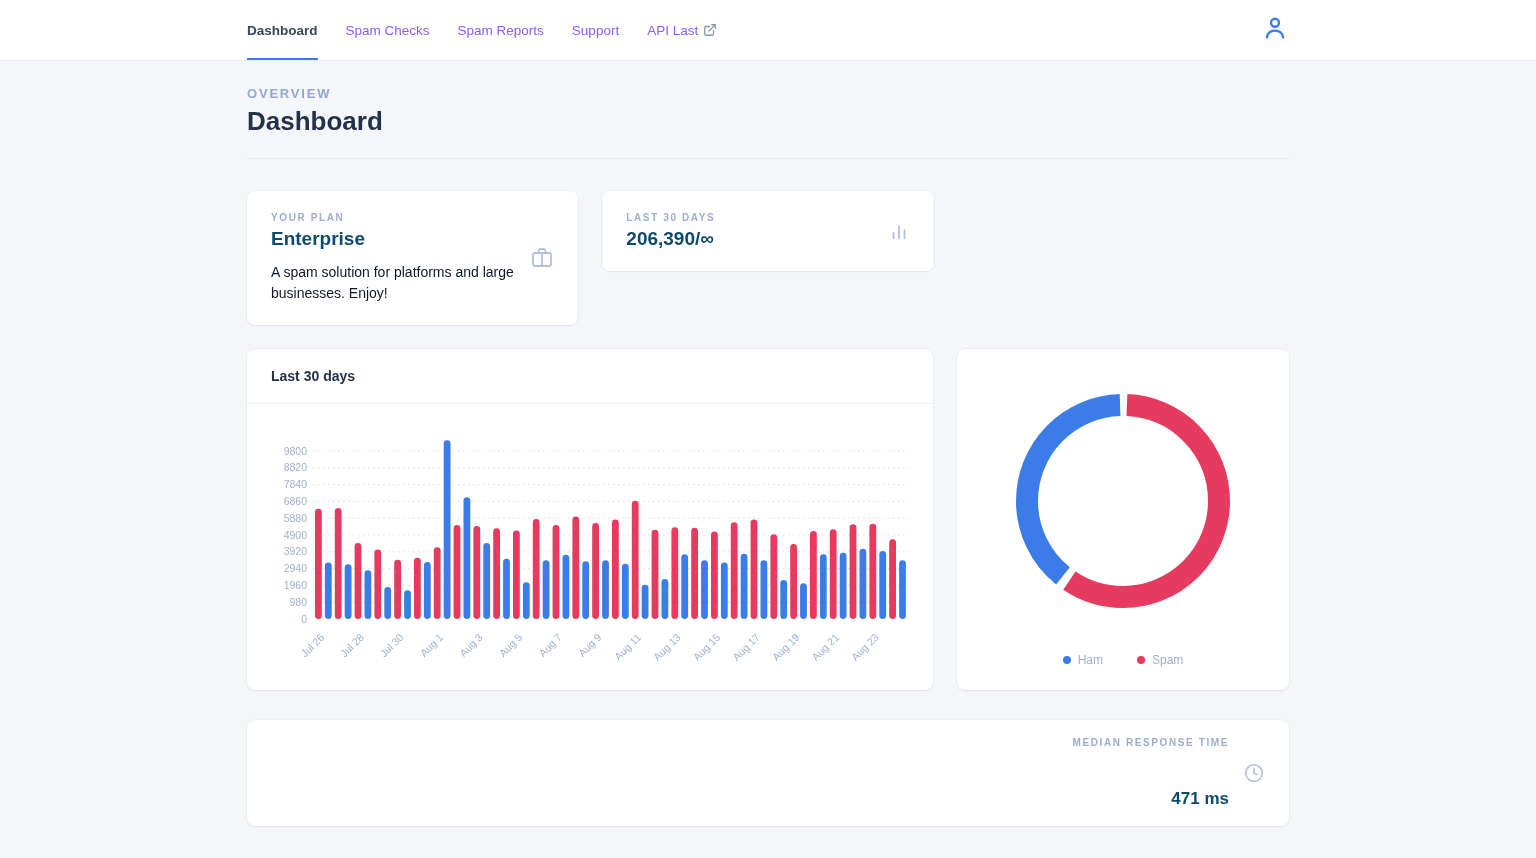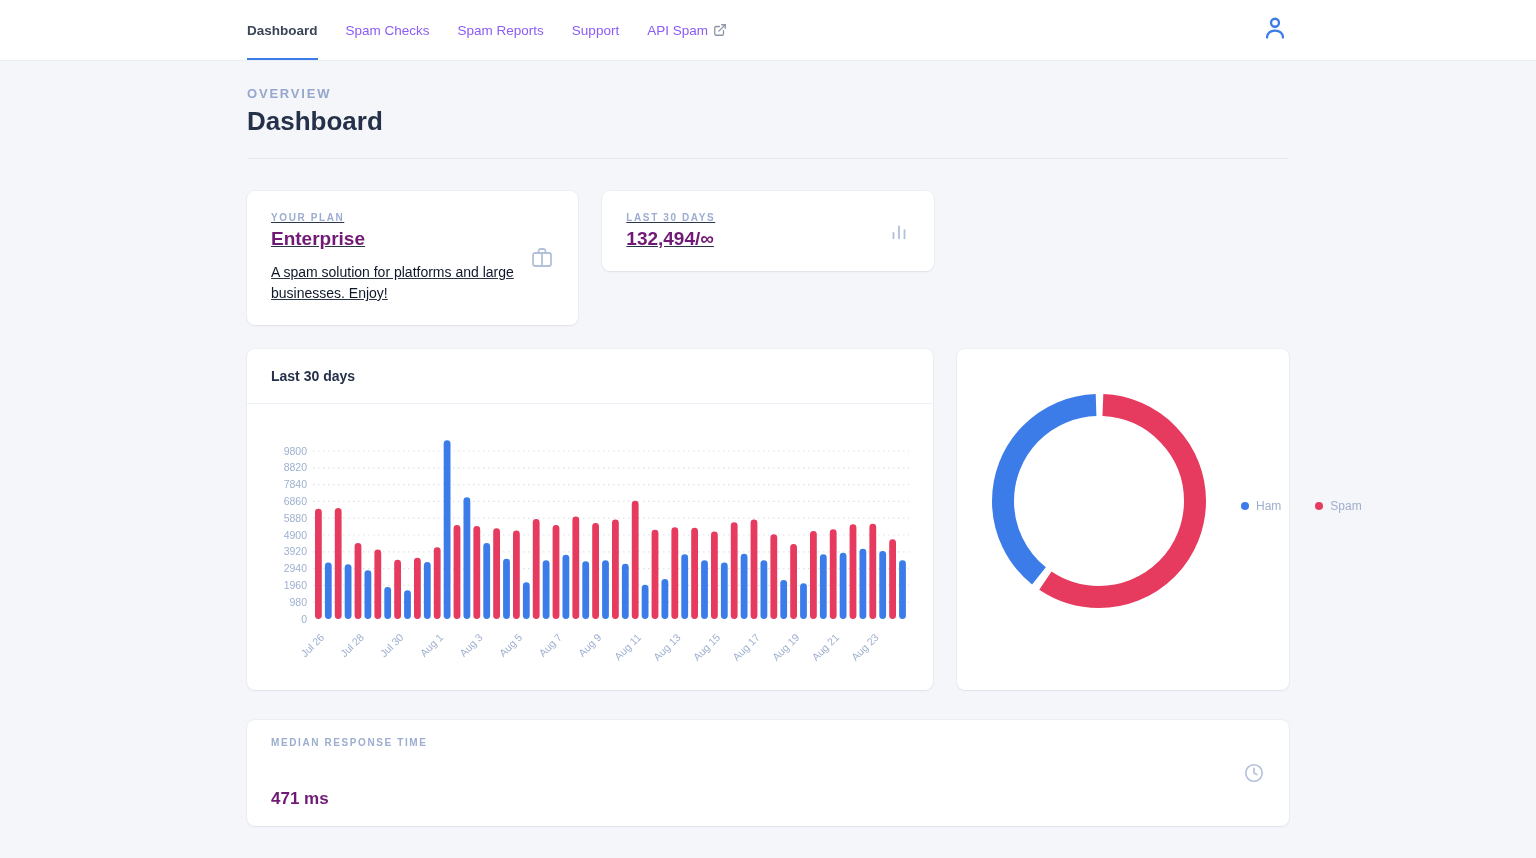--- a/index.html
+++ b/index.html
@@ -44,62 +44,61 @@
   .head-divider { border:none; border-top:1px solid #e4e9f2; margin:21px 0 0 0; }
   
   .card {
     background:#fff; border-radius:8px;
     box-shadow:0 1px 2px rgba(32,42,64,.06), 0 0 0 1px rgba(32,42,64,.03);
   }
   .row1 {
     margin-top:32px;
     display:grid; grid-template-columns:1fr 1fr 1fr; gap:24px;
     align-items:start;
-    text-decoration:underline;
   }
   .stat-card { padding:21px 24px; display:flex; align-items:center; }
   .stat-main { flex:1; min-width:0; }
   .stat-label {
     font-size:10px; font-weight:bold; letter-spacing:1.6px;
     color:#9dadd0; text-transform:uppercase;
   }
-  .stat-value { font-size:19px; font-weight:bold; color:#701a75; margin-top:5px; }
+  .stat-value { font-size:19px; font-weight:bold; color:#0c4a6e; margin-top:5px; }
   .stat-desc { font-size:14px; color:#0f172a; line-height:1.5; margin-top:12px; max-width:252px; }
   .stat-icon { flex:none; margin-left:14px; display:flex; }
   
   .row2 {
     margin-top:24px;
     display:grid; grid-template-columns:686px 332px; gap:24px;
     align-items:stretch;
   }
   .panel-header {
     padding:19px 24px; border-bottom:1px solid #edf0f6;
     font-size:14px; font-weight:bold; color:#25314a;
   }
   .chart-body { padding:22px 24px 8px 24px; }
-  .donut-body { padding:10px 0 18px 0; display:flex; flex-direction:row; align-items:center; }
+  .donut-body { padding:10px 0 18px 0; display:flex; flex-direction:column; align-items:center; }
   .legend { display:flex; gap:34px; justify-content:center; margin-top:6px; }
   .legend-item { display:flex; align-items:center; font-size:12px; color:#a0aecd; }
   .legend-dot { width:8px; height:8px; border-radius:50%; margin-right:7px; display:inline-block; }
   
-  .row3 { margin-top:30px; }
+  .row3 { margin-top:30px;text-align:right; }
   .wide-card { padding:17px 24px; display:flex; align-items:center; }
 </style>
 </head>
 <body>
 
 <header class="topnav">
   <div class="topnav-inner">
     <nav class="nav-tabs">
       <a class="nav-tab active">Dashboard</a>
       <a class="nav-tab">Spam Checks</a>
       <a class="nav-tab">Spam Reports</a>
       <a class="nav-tab">Support</a>
       <a class="nav-tab">
-        <span>API Spam</span>
+        <span>API Last</span>
         <span class="ext-icon">
           <svg width="14" height="14" viewBox="0 0 24 24" fill="none" stroke="#8a95a5" stroke-width="2.2" stroke-linecap="round" stroke-linejoin="round">
             <path d="M18 13v6a2 2 0 0 1-2 2H5a2 2 0 0 1-2-2V8a2 2 0 0 1 2-2h6"></path>
             <polyline points="15 3 21 3 21 9"></polyline>
             <line x1="10" y1="14" x2="21" y2="3"></line>
           </svg>
         </span>
       </a>
     </nav>
     <div class="nav-user">
@@ -133,21 +132,21 @@
           <rect x="3" y="7" width="18" height="13" rx="2"></rect>
           <path d="M8.5 7V5.2A2.2 2.2 0 0 1 10.7 3h2.6a2.2 2.2 0 0 1 2.2 2.2V7"></path>
           <line x1="12" y1="7" x2="12" y2="20"></line>
         </svg>
       </span>
     </section>
 
     <section class="card stat-card">
       <div class="stat-main">
         <div class="stat-label">LAST 30 DAYS</div>
-        <div class="stat-value">132,494/∞</div>
+        <div class="stat-value">206,390/∞</div>
       </div>
       <span class="stat-icon">
         <svg width="22" height="22" viewBox="0 0 24 24" fill="none" stroke="#b3c0d9" stroke-width="2" stroke-linecap="round">
           <line x1="6" y1="20" x2="6" y2="14"></line>
           <line x1="12" y1="20" x2="12" y2="7"></line>
           <line x1="18" y1="20" x2="18" y2="11"></line>
         </svg>
       </span>
     </section>
 

